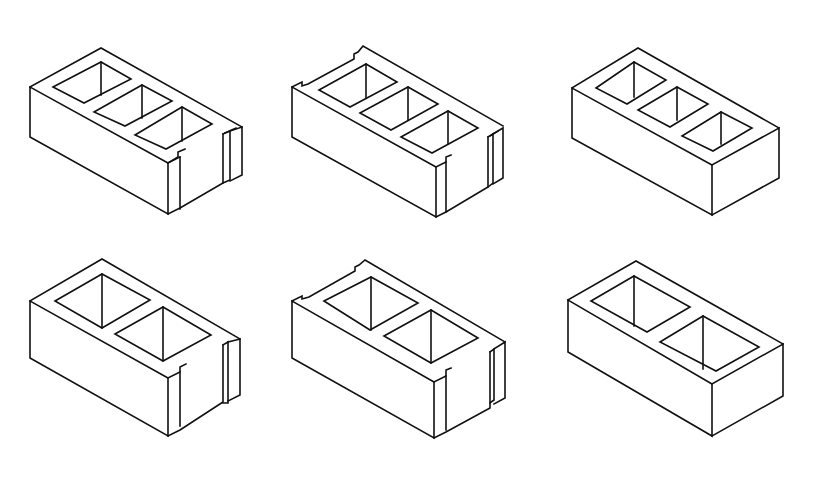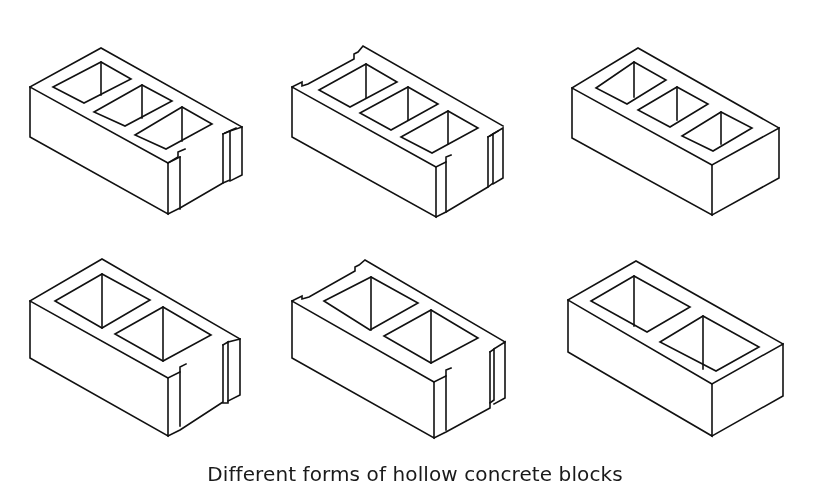--- a/index.html
+++ b/index.html
@@ -89,14 +89,13 @@
       <g>
         <path d="M568,300 L636,261 L783,344" class="edge" stroke="#111111"></path>
         <path d="M568,300 L568,352 L712,436 L712,384 L568,300" class="edge" stroke="#111111"></path>
         <path d="M712,384 L783,344 L783,396 L712,436" class="edge" stroke="#111111"></path>
         <path d="M591,301 L634,276 L690,307 L647,332 Z" class="edge" stroke="#111111"></path>
         <path d="M634,276 L634,326" class="edge" stroke="#111111"></path>
         <path d="M660,342 L703,316 L759,347 L716,371 Z" class="edge" stroke="#111111"></path>
         <path d="M703,316 L703,369" class="edge" stroke="#111111"></path>
       </g>
     </svg>
-  <div class="caption">Different forms of hollow concrete blocks</div>
 </div>
 
 </body></html>

